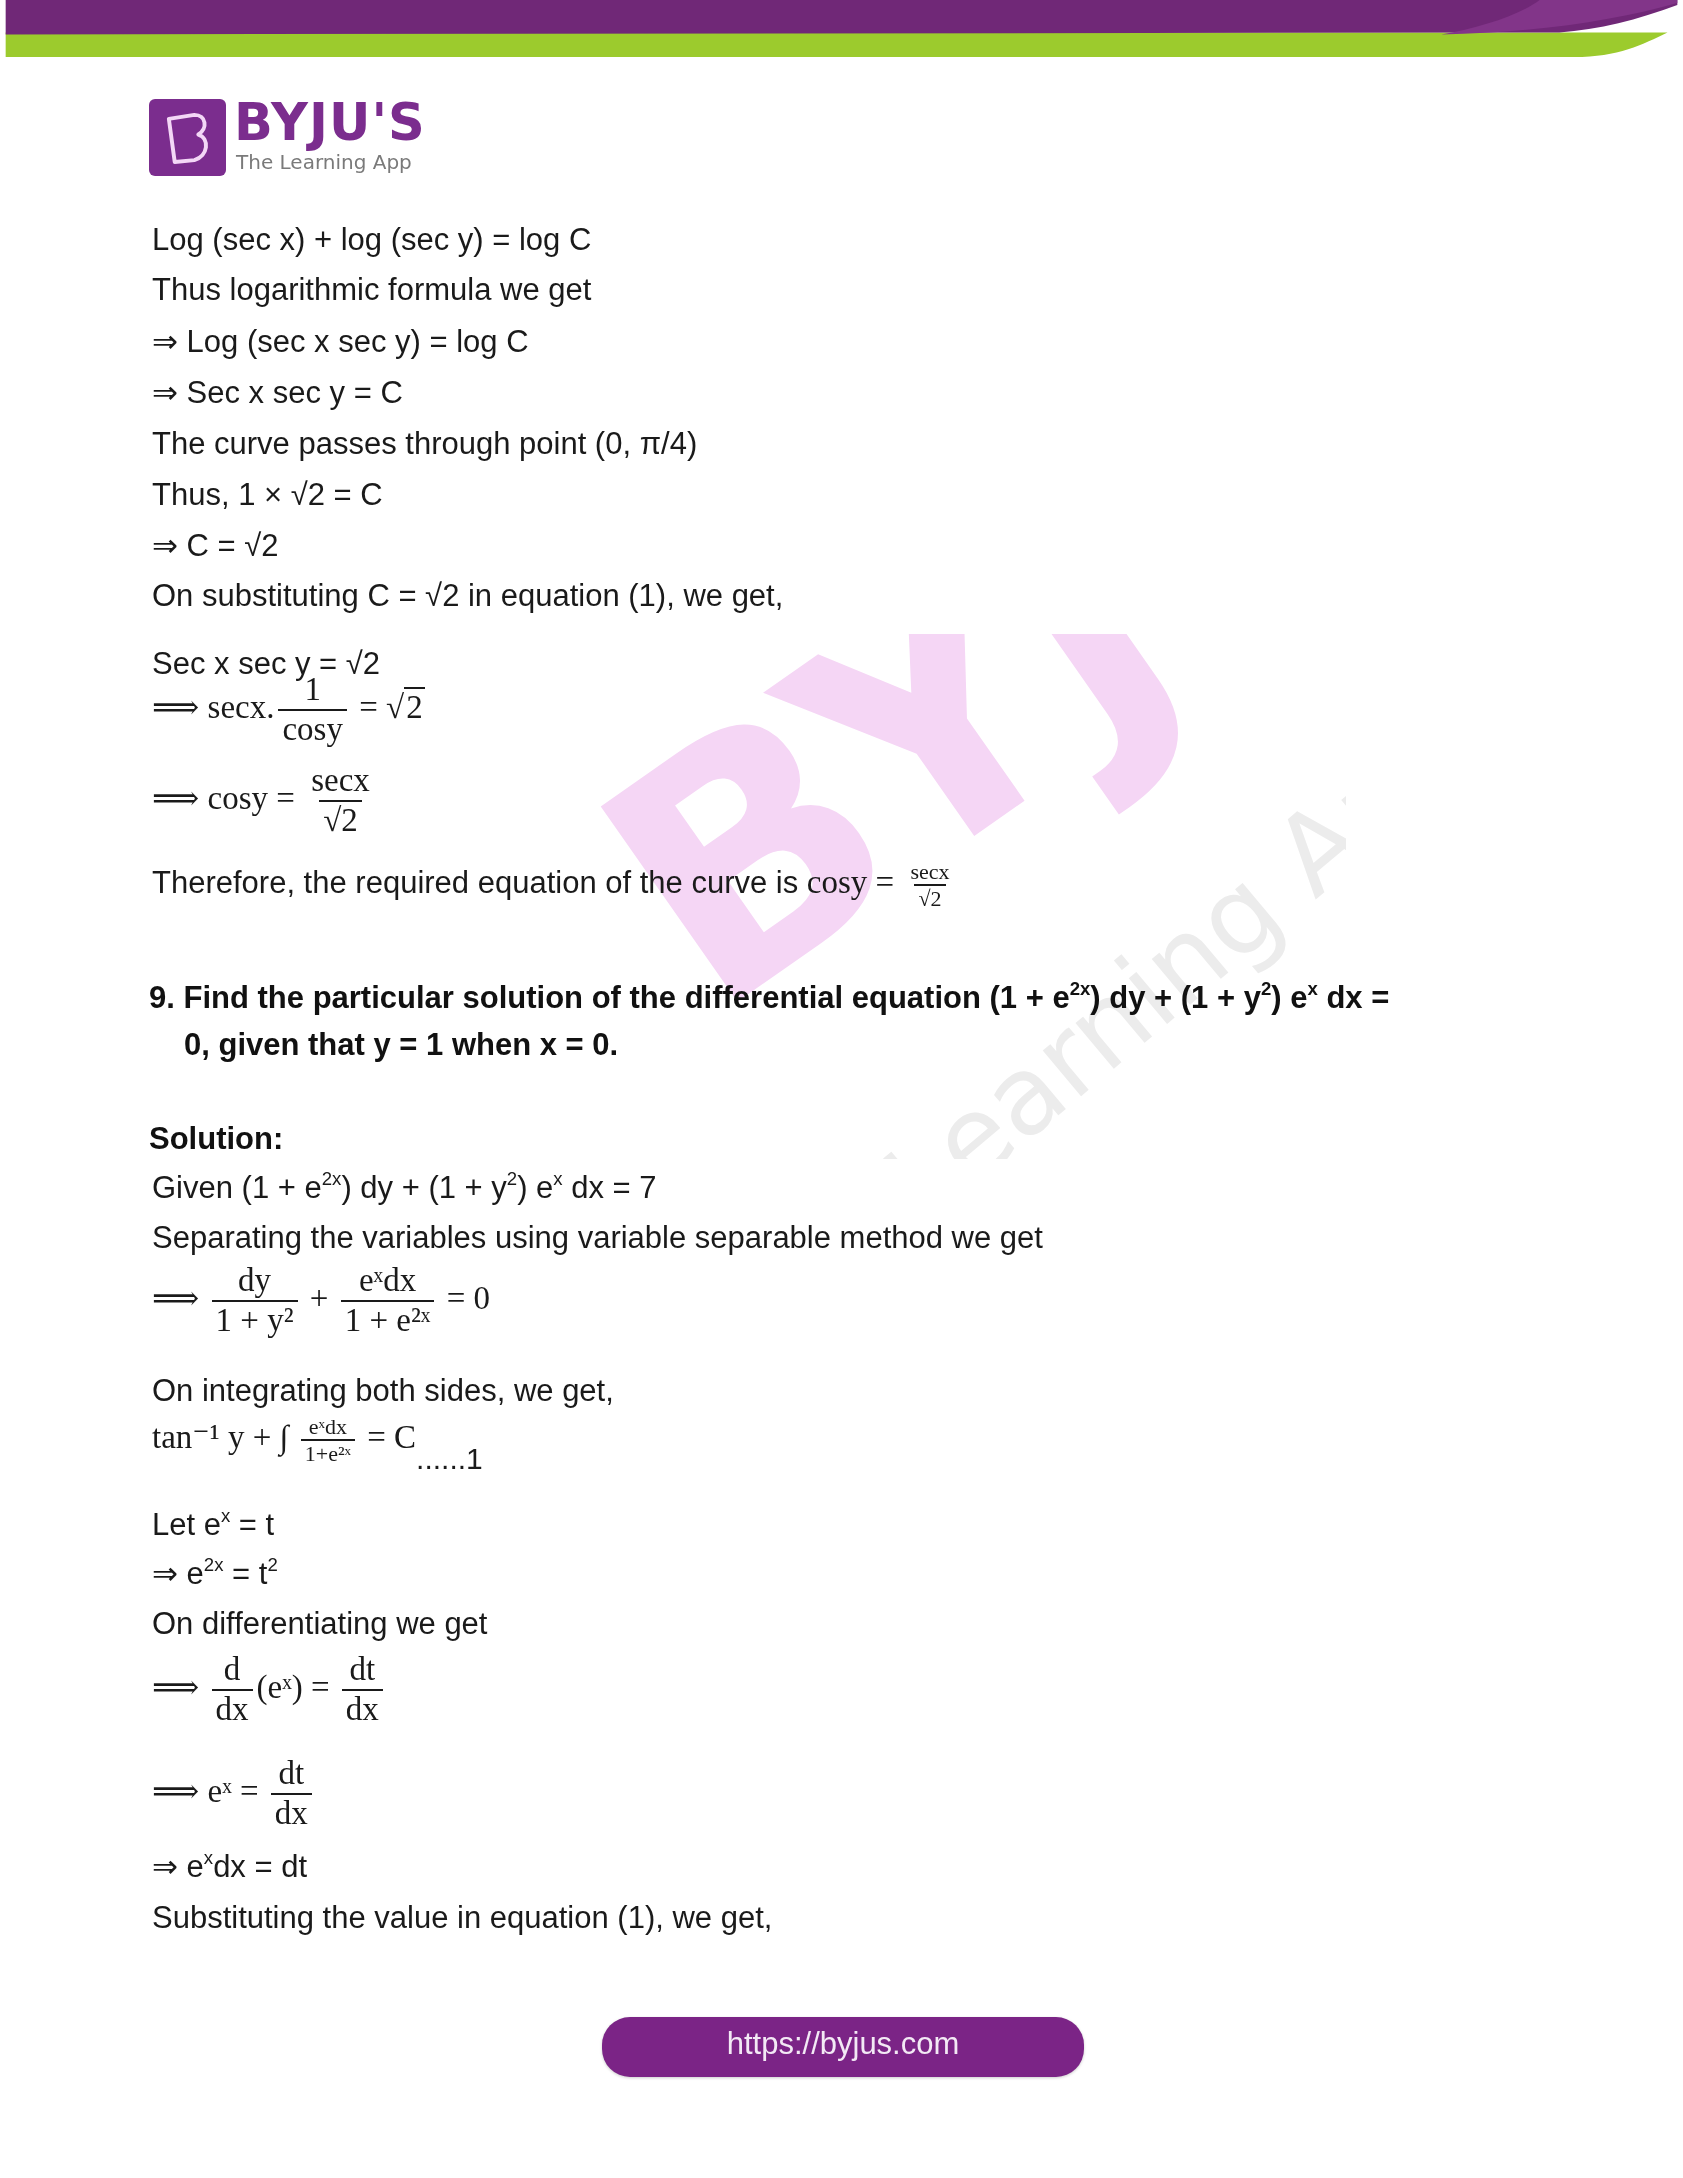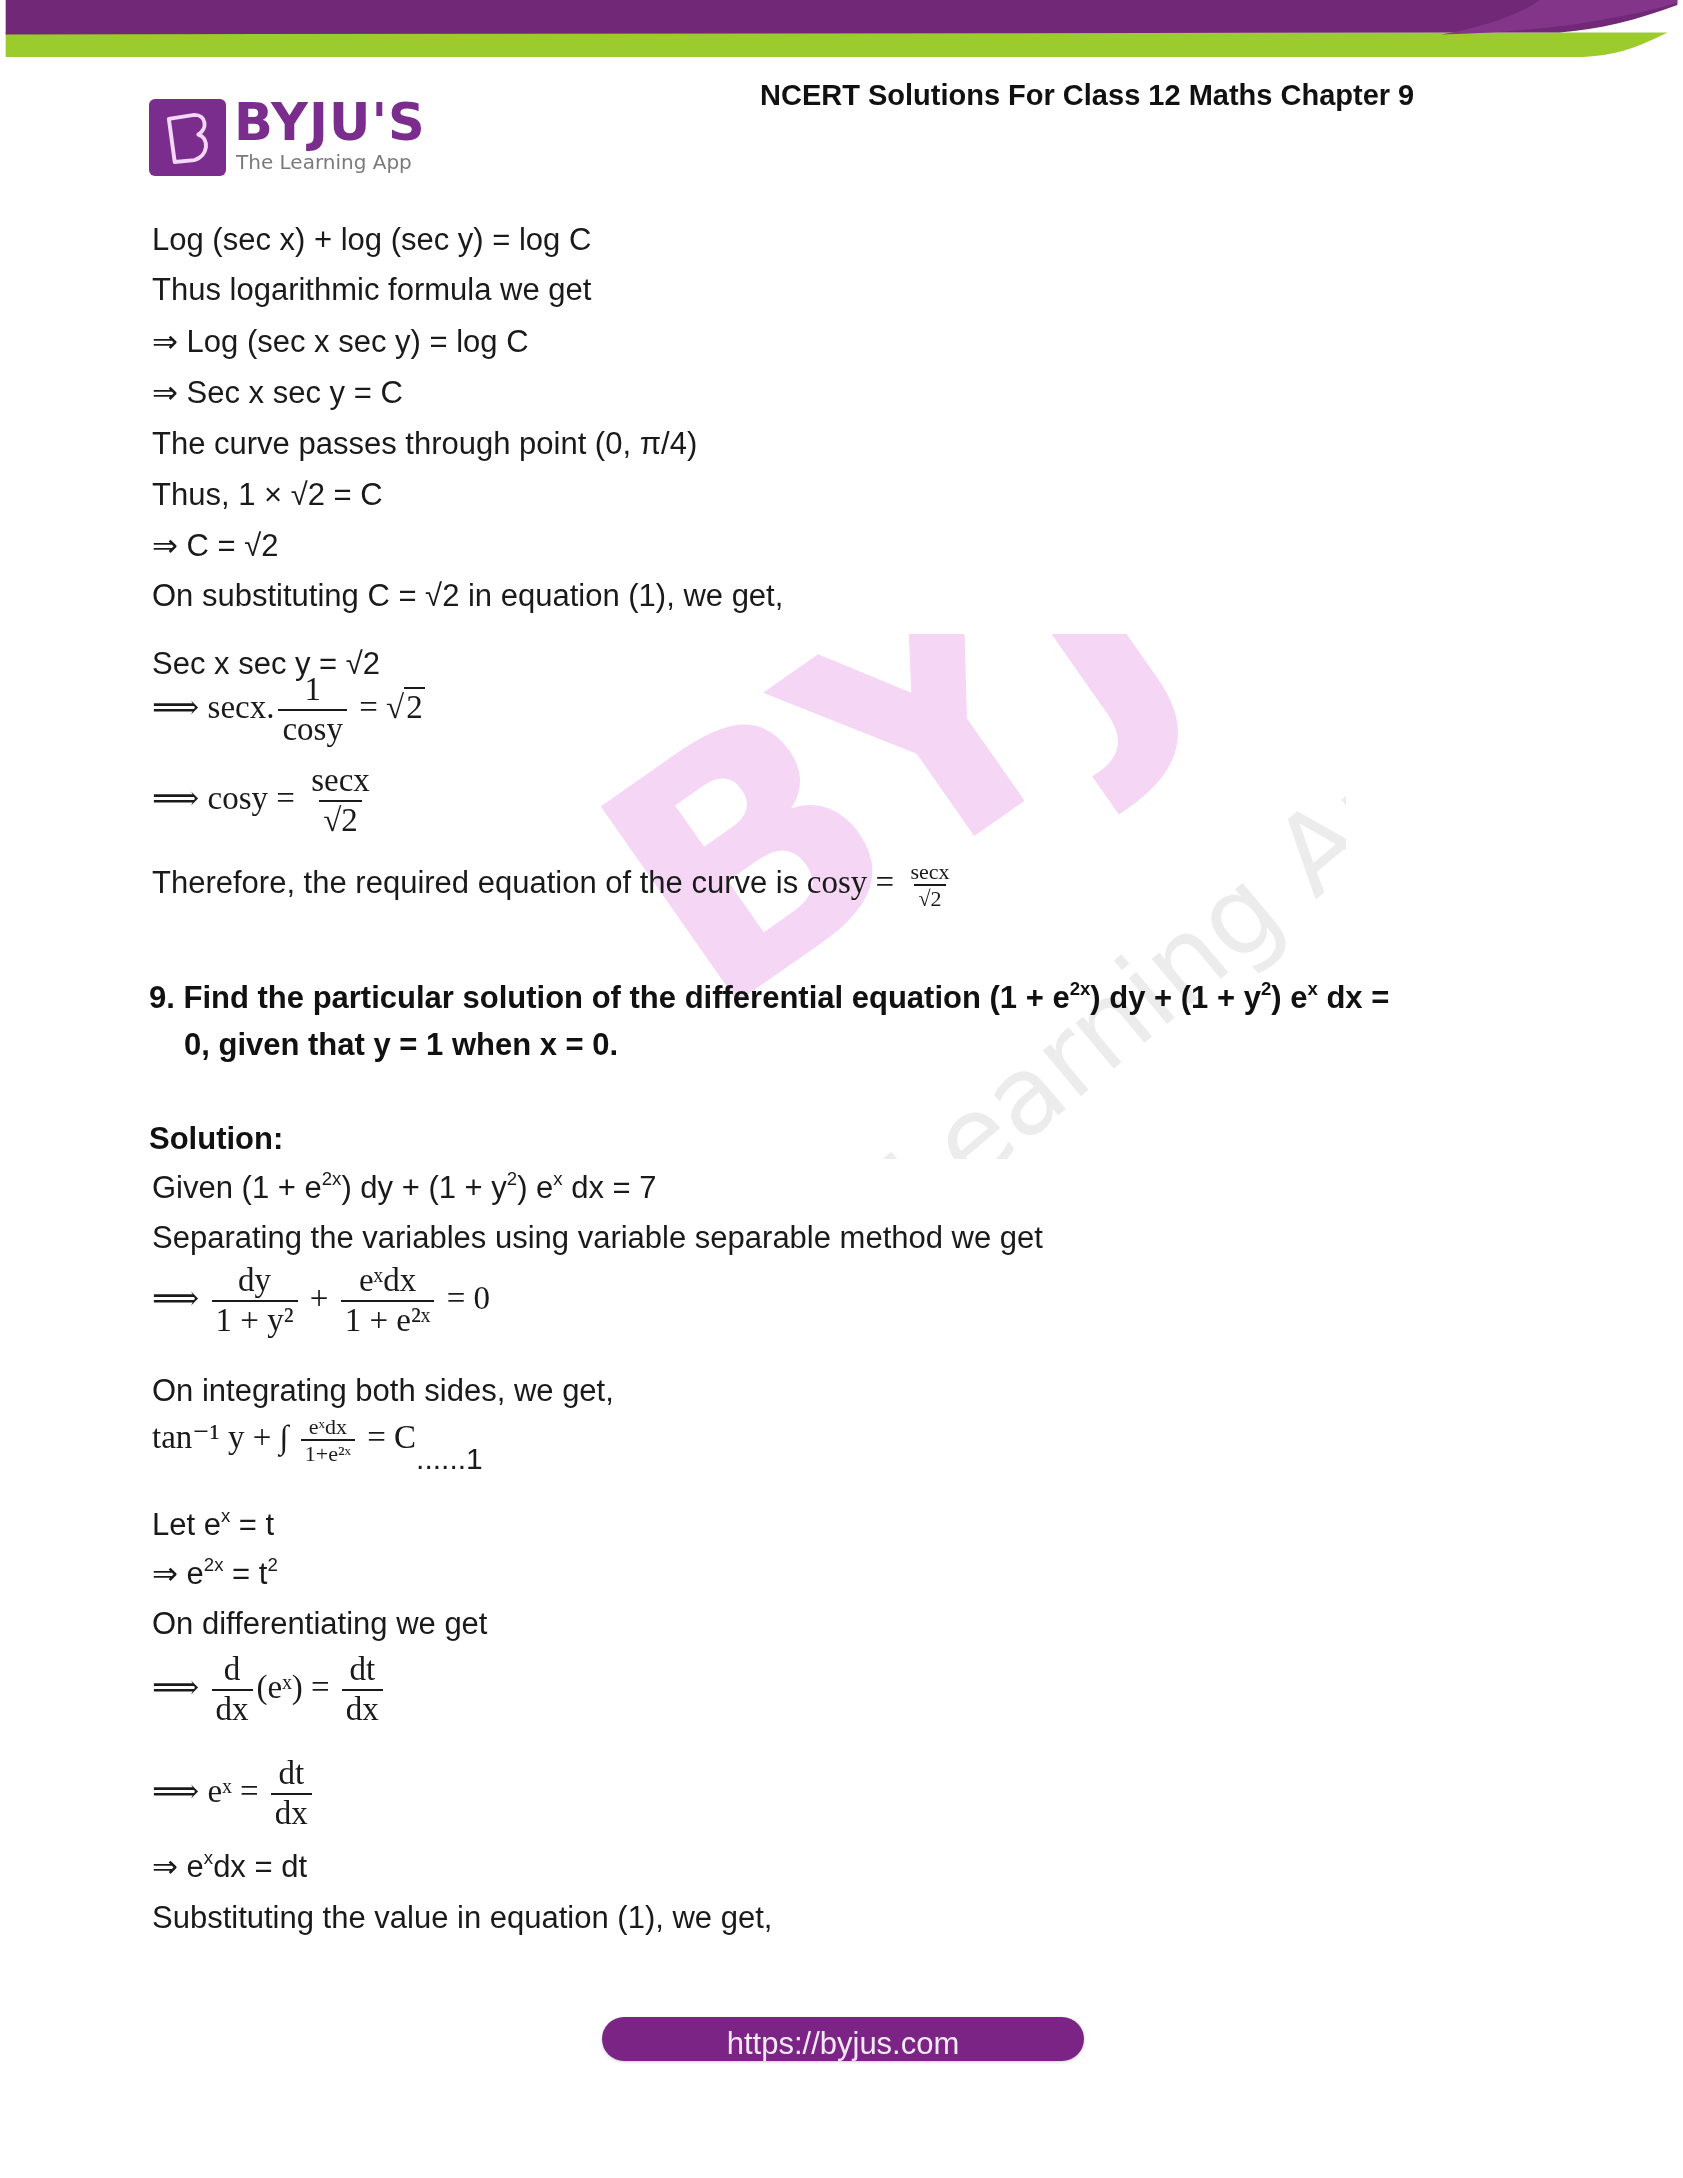--- a/index.html
+++ b/index.html
@@ -57,21 +57,21 @@
   sup { font-size: 0.6em; vertical-align: 0.7em; line-height: 0; text-align: center; }
   .frac { display: inline-flex; flex-direction: column; align-items: center; vertical-align: middle; margin: 0 4px; }
   .frac .num { padding: 0 4px; line-height: 1.15; }
   .frac .den { padding: 0 4px; border-top: 2px solid #1a1a1a; line-height: 1.15; }
   .frac.small { font-size: 22px; }
   .sqrt { display: inline-block; }
   .sqrt .rad { border-top: 2px solid #1a1a1a; padding: 0 2px; }
   .sub-dots { font-family: "Liberation Sans", sans-serif; font-size: 30px; vertical-align: -0.7em; }
   
   .footer-pill {
-    position: absolute; left: 602px; top: 2017px; width: 482px; height: 44px;
+    position: absolute; left: 602px; top: 2017px; width: 482px; height: 60px;
     background: #7b2486; border-radius: 28px;
     color: #f3e9f5; font-family: "Liberation Sans", sans-serif; font-size: 31px;
     text-align: center; line-height: 54px; text-decoration: none;
     box-shadow: 0 1px 3px rgba(0,0,0,0.2);
   }
 </style>
 </head>
 <body>
 
 <div class="band">
@@ -86,21 +86,20 @@
   <div class="logo-mark">
     <svg width="57" height="57" viewBox="0 0 58 58">
       <path d="M10 10 L36 6 C48 6 50 20 40 26 C52 30 50 48 36 52 L16 54 Z" fill="none" stroke="#f3d7f6" stroke-width="4" stroke-linejoin="round"></path>
     </svg>
   </div>
   <div class="logo-word">BYJU'S</div>
   <div class="logo-tag">The Learning App</div>
 </div>
 
 <div class="doc-title">
-  <div>NCERT Solutions For Class 12 Maths Chapter 9</div>
 </div>
 
 <div class="watermark">
   <div class="wm-letters">BYJU'S</div>
   <div class="wm-tag">Learning App</div>
 </div>
 
 <div class="line" style="top:220px">Log (sec x) + log (sec y) = log C</div>
 <div class="line" style="top:270px">Thus logarithmic formula we get</div>
 <div class="line" style="top:322px">⇒ Log (sec x sec y) = log C</div>

